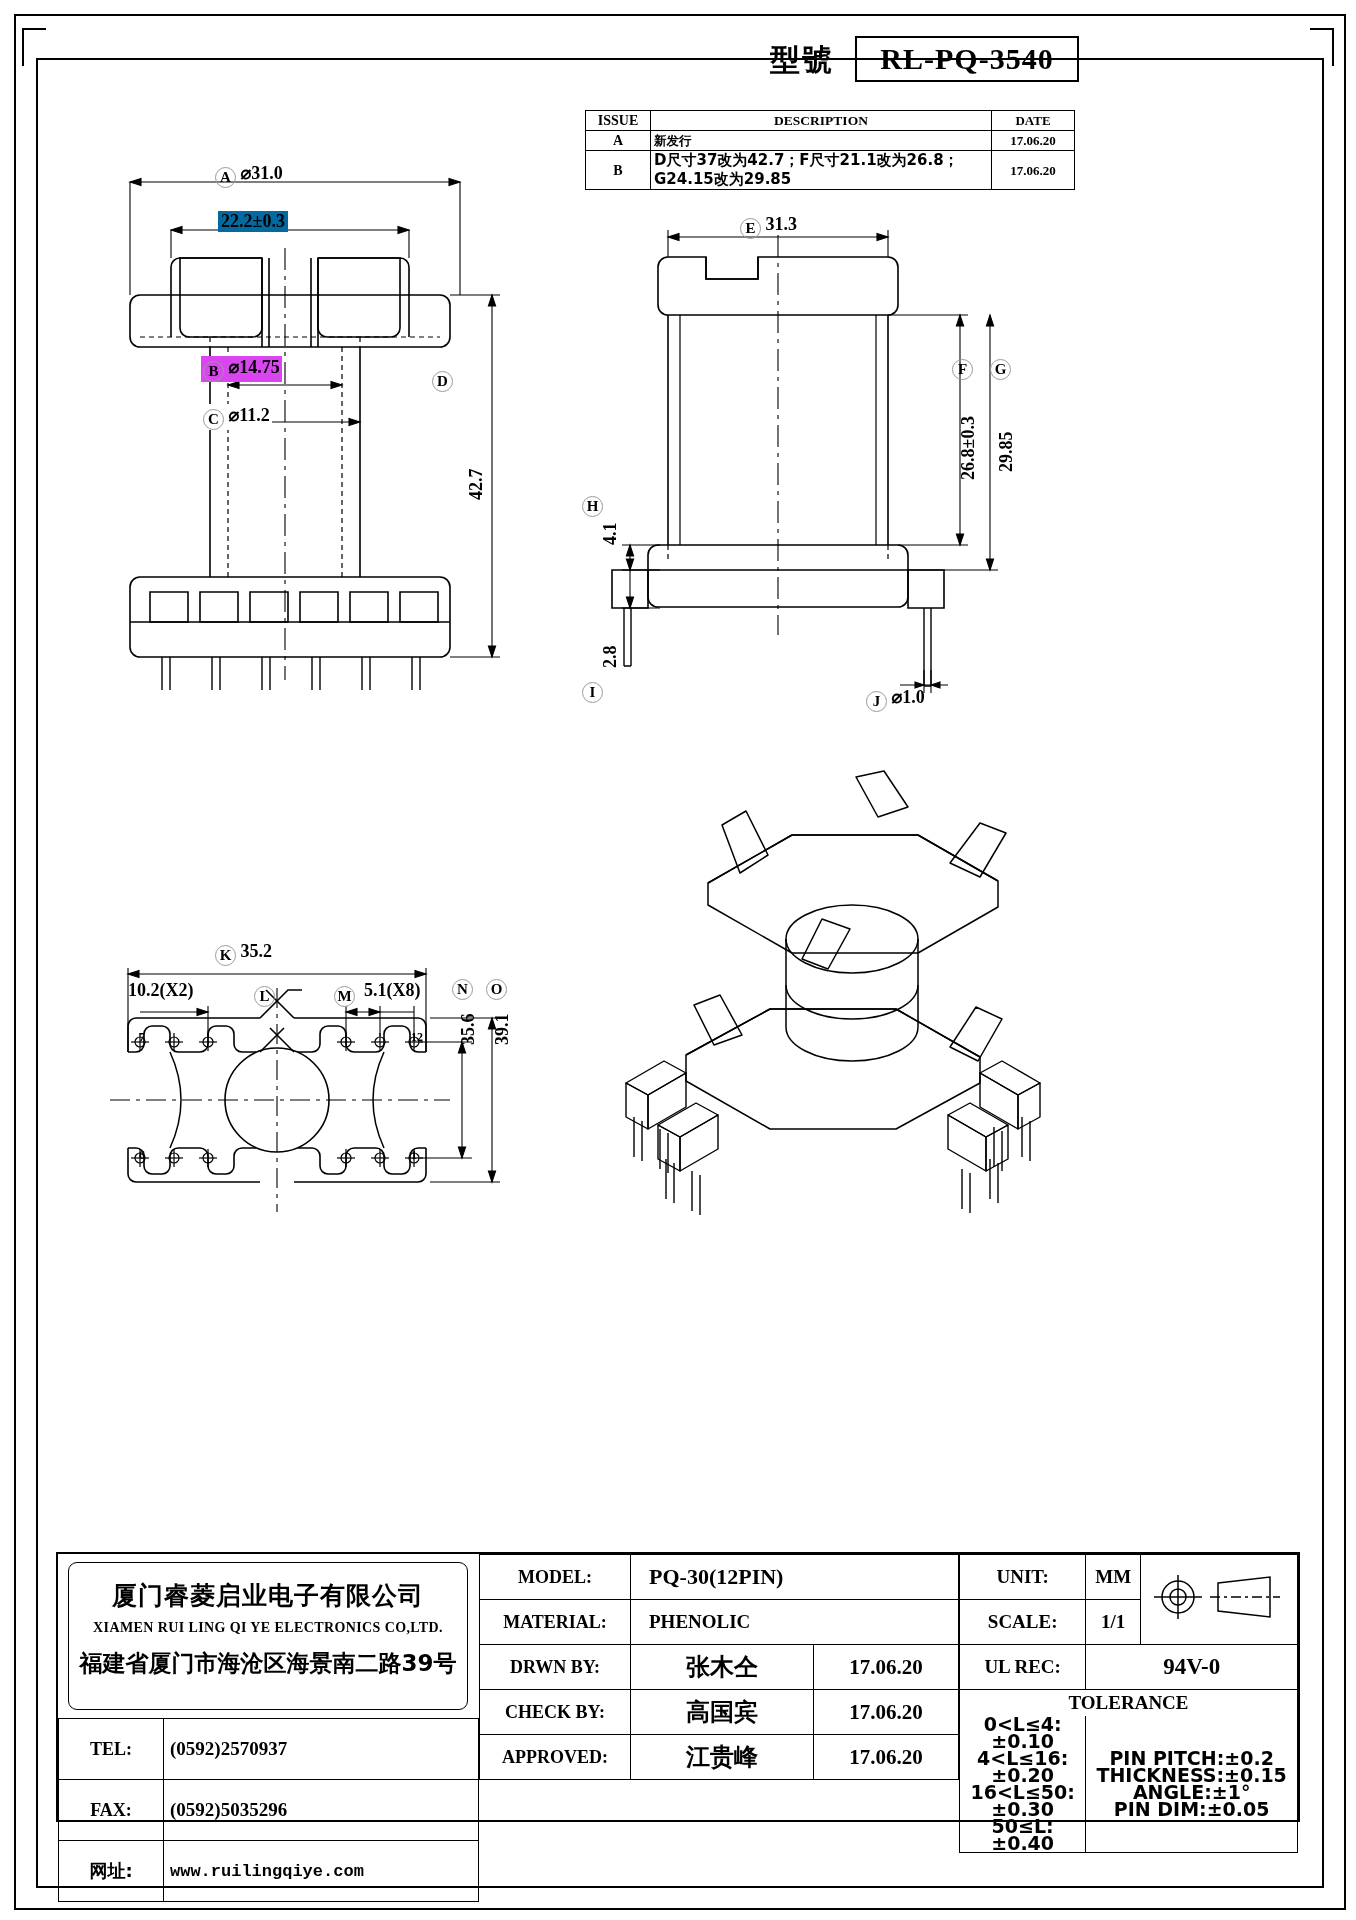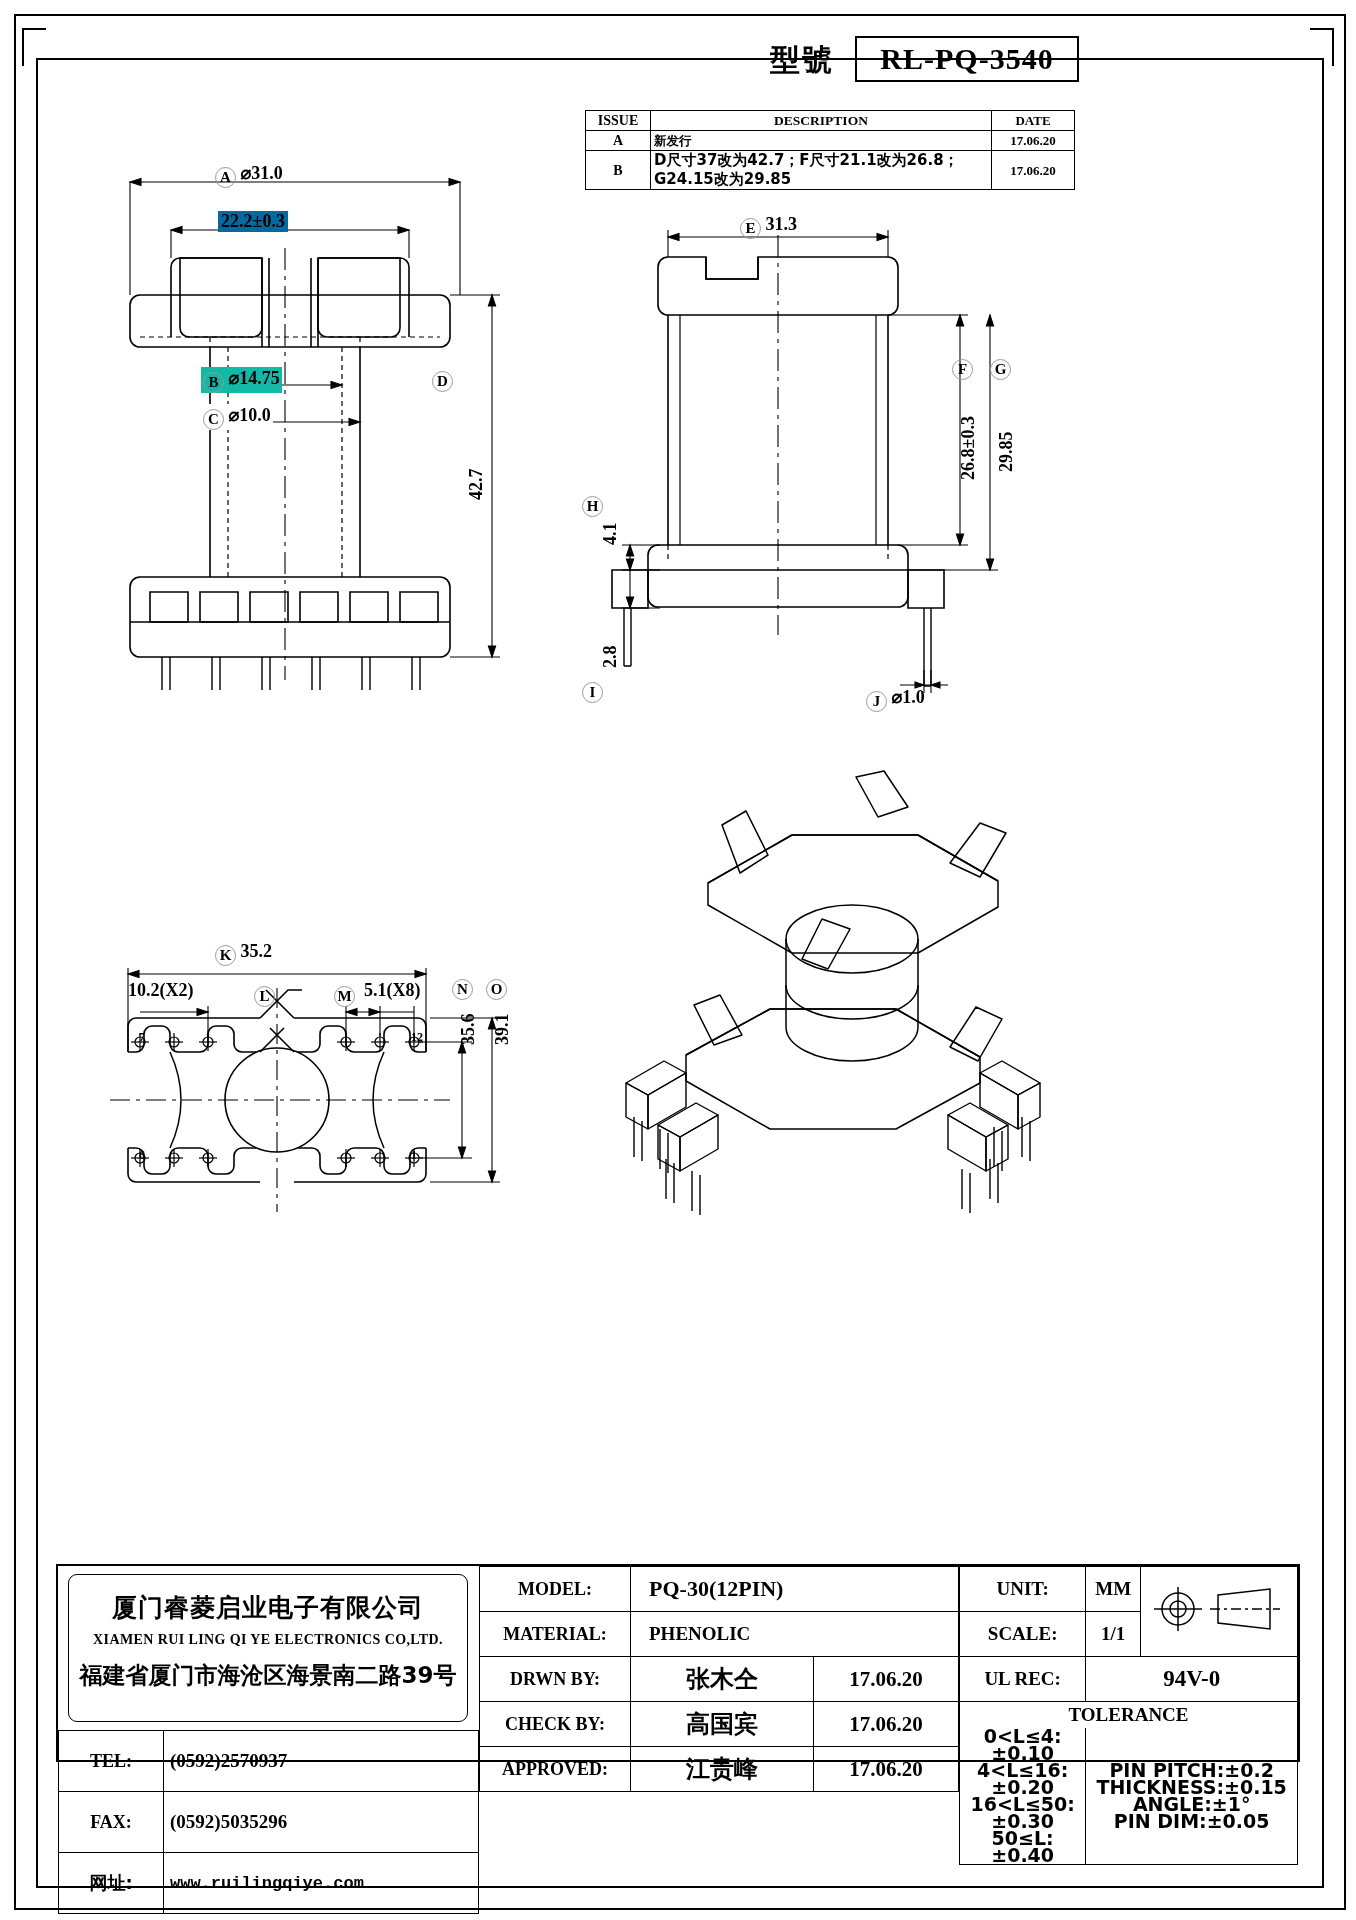--- a/index.html
+++ b/index.html
@@ -28,21 +28,21 @@
 
   
   .dwg{position:absolute;}
   .dim{position:absolute;font-size:18px;font-weight:bold;font-family:"Liberation Serif",serif;white-space:nowrap;}
   .dim.vert{transform-origin:left top;transform:rotate(-90deg);}
   .balloon{display:inline-block;width:19px;height:19px;border:1.1px solid #9a9a9a;border-radius:50%;
            text-align:center;line-height:18px;font-size:15px;font-weight:bold;vertical-align:-3px;}
   .pinno{position:absolute;font-size:12px;font-weight:bold;}
 
   
-  .tb{position:absolute;left:56px;top:1552px;width:1244px;height:198px;border:2px solid #000;box-sizing:border-box;margin-top:12px;}
+  .tb{position:absolute;left:56px;top:1552px;width:1244px;height:270px;border:2px solid #000;box-sizing:border-box;}
 
   .co-box{position:absolute;left:10px;top:8px;width:400px;height:148px;border:1.6px solid #000;border-radius:9px;
           box-sizing:border-box;text-align:center;}
   .co-cn{font-size:25px;font-weight:bold;letter-spacing:1px;margin-top:16px;font-family:"DejaVu Sans",sans-serif;}
   .co-en{font-size:14px;font-weight:bold;letter-spacing:.4px;margin-top:8px;}
   .co-addr{font-size:23px;font-weight:bold;margin-top:12px;font-family:"DejaVu Sans",sans-serif;}
 
   .ct{position:absolute;left:0;top:164px;width:421px;border-collapse:collapse;}
   .ct td{border:1.4px solid #000;height:34px;font-size:19px;font-weight:bold;padding:13px 6px;}
   .ct .lab{width:92px;text-align:center;font-size:18px;}
@@ -173,27 +173,27 @@
         <line x1="350" y1="497" x2="400" y2="497"></line>
       </g>
     </g>
   </svg>
 
   <div class="dim" style="left:215px;top:162px;">
     <span class="balloon">A</span>
     <span>⌀31.0</span>
   </div>
   <div class="dim" style="left:218px;top:211px;background:#0369a1;padding:0 3px;">22.2±0.3</div>
-  <div class="dim" style="left:201px;top:367px;background:#14b8a6;padding:0 2px;">
+  <div class="dim" style="left:201px;top:356px;background:#d946ef;padding:0 2px;">
     <span class="balloon">B</span>
     <span>⌀14.75</span>
   </div>
   <div class="dim" style="left:201px;top:404px;background:#fff;padding:0 2px;">
     <span class="balloon">C</span>
-    <span>⌀10.0</span>
+    <span>⌀11.2</span>
   </div>
   <div class="dim" style="left:432px;top:367px;">
     <span class="balloon">D</span>
   </div>
   <div class="dim vert" style="left:466px;top:500px;">42.7</div>
 
   <svg class="dwg" style="left:600px;top:215px;" width="430" height="490" viewBox="0 0 430 490">
     <g fill="none" stroke="#000" stroke-width="1.6">
 
       <path d="M68 42 h38 v22 h52 v-22 h130 a10 10 0 0 1 10 10 v38 a10 10 0 0 1 -10 10 h-220 a10 10 0 0 1 -10 -10 v-38 a10 10 0 0 1 10 -10 z"></path>

